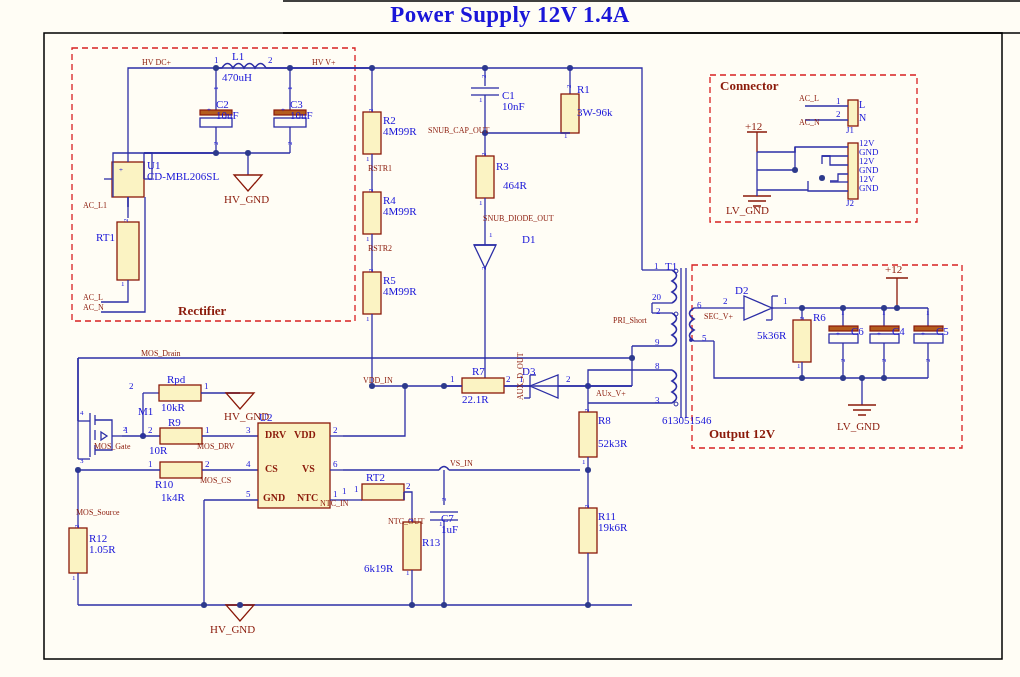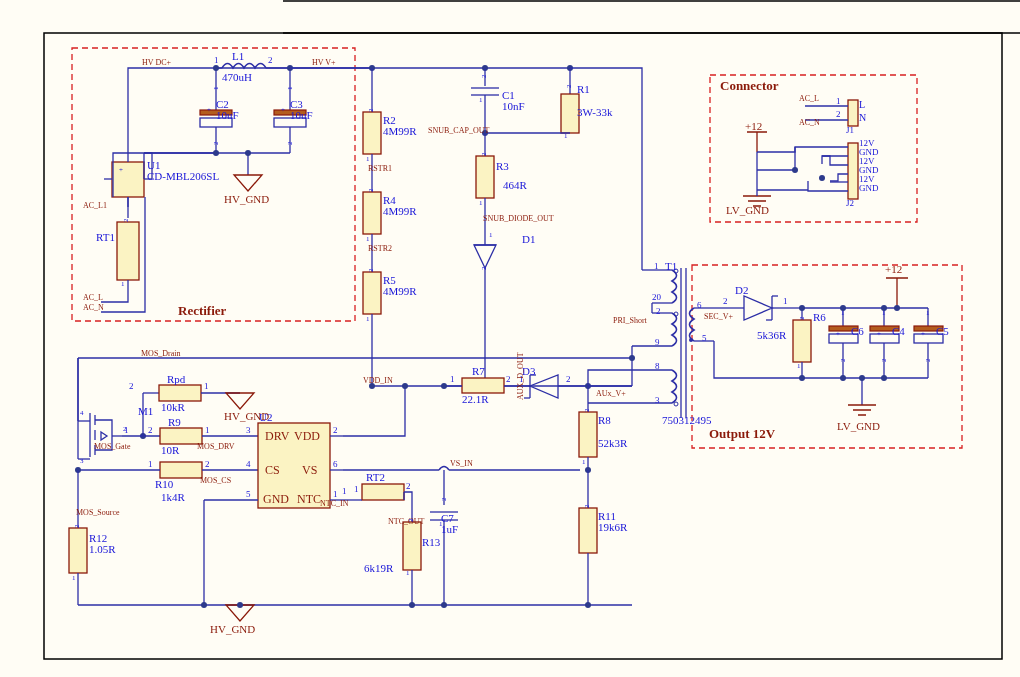--- a/index.html
+++ b/index.html
@@ -8,32 +8,33 @@
   #sheet{position:relative;width:1020px;height:677px;background:#fffdf5;overflow:hidden;}
   #svgroot{position:absolute;left:0;top:0;width:1020px;height:677px;}
   .ttl{position:absolute;left:0;top:2px;width:1020px;text-align:center;
        font-family:"Liberation Serif",serif;font-weight:bold;font-size:23px;color:#1a16d8;
        letter-spacing:.3px;}
   
   .t{position:absolute;font-family:"Liberation Serif",serif;white-space:nowrap;line-height:1;}
   .ref{color:#1a16d8;font-size:11px;}       
   .net{color:#8b1a0a;font-size:8px;}        
   .pin{color:#1a16d8;font-size:9px;}        
-  .pinname{color:#8b1a0a;font-size:12px;font-weight:normal;}
+  .pinname{color:#8b1a0a;font-size:10px;font-weight:bold;}
   .boxttl{color:#8b1a0a;font-size:13px;font-weight:bold;font-family:"Liberation Serif",serif;}
   .gndlbl{color:#8b1a0a;font-size:11px;}
   .tiny{color:#1a16d8;font-size:7px;}
   .vert{transform-origin:0 0;}
   .pwr{color:#8b1a0a;font-size:11px;}
 </style>
 </head>
 <body>
 
 <div id="sheet">
 
+  <div class="ttl">Power Supply 12V 1.4A</div>
 
   <svg id="svgroot" viewBox="0 0 1020 677" xmlns="http://www.w3.org/2000/svg">
     <defs>
       <style>
         .w{stroke:#2d2fa6;stroke-width:1.3;fill:none;}
         .bd{stroke:#8b1a0a;stroke-width:1.3;fill:#fbf3c3;}
         .bdn{stroke:#8b1a0a;stroke-width:1.3;fill:none;}
         .cw{stroke:#2d2fa6;stroke-width:1.6;fill:none;}
         .capb{stroke:#8b1a0a;stroke-width:1.2;fill:#b35c1e;}
         .dsh{stroke:#d82020;stroke-width:1.3;fill:none;stroke-dasharray:6 4;}
@@ -372,37 +373,37 @@
   <div class="t net" style="left:368px;top:165px">RSTR1</div>
   <div class="t ref" style="left:383px;top:195px">R4</div>
   <div class="t ref" style="left:383px;top:206px">4M99R</div>
   <div class="t net" style="left:368px;top:245px">RSTR2</div>
   <div class="t ref" style="left:383px;top:275px">R5</div>
   <div class="t ref" style="left:383px;top:286px">4M99R</div>
 
   <div class="t ref" style="left:502px;top:90px">C1</div>
   <div class="t ref" style="left:502px;top:101px">10nF</div>
   <div class="t ref" style="left:577px;top:84px">R1</div>
-  <div class="t ref" style="left:577px;top:107px">3W-33k</div>
+  <div class="t ref" style="left:577px;top:107px">3W-96k</div>
   <div class="t net" style="left:428px;top:127px">SNUB_CAP_OUT</div>
   <div class="t ref" style="left:496px;top:161px">R3</div>
   <div class="t ref" style="left:503px;top:180px">464R</div>
   <div class="t net" style="left:483px;top:215px">SNUB_DIODE_OUT</div>
   <div class="t ref" style="left:522px;top:234px">D1</div>
 
   <div class="t ref" style="left:665px;top:261px">T1</div>
   <div class="t pin" style="left:654px;top:262px">1</div>
   <div class="t pin" style="left:652px;top:293px">20</div>
   <div class="t pin" style="left:656px;top:307px">2</div>
   <div class="t pin" style="left:655px;top:338px">9</div>
   <div class="t pin" style="left:655px;top:362px">8</div>
   <div class="t pin" style="left:655px;top:396px">3</div>
   <div class="t pin" style="left:697px;top:301px">6</div>
   <div class="t pin" style="left:702px;top:334px">5</div>
-  <div class="t ref" style="left:662px;top:415px">750312495</div>
+  <div class="t ref" style="left:662px;top:415px">613051546</div>
   <div class="t net" style="left:613px;top:317px">PRI_Short</div>
   <div class="t net" style="left:704px;top:313px">SEC_V+</div>
 
   <div class="t ref" style="left:735px;top:285px">D2</div>
   <div class="t pin" style="left:723px;top:297px">2</div>
   <div class="t pin" style="left:783px;top:297px">1</div>
   <div class="t ref" style="left:757px;top:330px">5k36R</div>
   <div class="t ref" style="left:813px;top:312px">R6</div>
   <div class="t ref" style="left:851px;top:326px">C6</div>
   <div class="t ref" style="left:892px;top:326px">C4</div>
@@ -436,21 +437,21 @@
   <div class="t net" style="left:94px;top:443px">MOS_Gate</div>
   <div class="t pin" style="left:124px;top:426px">1</div>
   <div class="t tiny" style="left:80px;top:410px">4</div>
   <div class="t tiny" style="left:80px;top:458px">3</div>
   <div class="t ref" style="left:167px;top:374px">Rpd</div>
   <div class="t ref" style="left:161px;top:402px">10kR</div>
   <div class="t pin" style="left:129px;top:382px">2</div>
   <div class="t pin" style="left:204px;top:382px">1</div>
   <div class="t gndlbl" style="left:224px;top:411px">HV_GND</div>
   <div class="t ref" style="left:168px;top:417px">R9</div>
-  <div class="t ref" style="left:161px;top:445px">10R</div>
+  <div class="t ref" style="left:149px;top:445px">10R</div>
   <div class="t pin" style="left:148px;top:426px">2</div>
   <div class="t pin" style="left:205px;top:426px">1</div>
   <div class="t net" style="left:197px;top:443px">MOS_DRV</div>
   <div class="t ref" style="left:155px;top:479px">R10</div>
   <div class="t ref" style="left:161px;top:492px">1k4R</div>
   <div class="t pin" style="left:148px;top:460px">1</div>
   <div class="t pin" style="left:205px;top:460px">2</div>
   <div class="t net" style="left:200px;top:477px">MOS_CS</div>
   <div class="t net" style="left:76px;top:509px">MOS_Source</div>
   <div class="t ref" style="left:89px;top:533px">R12</div>

